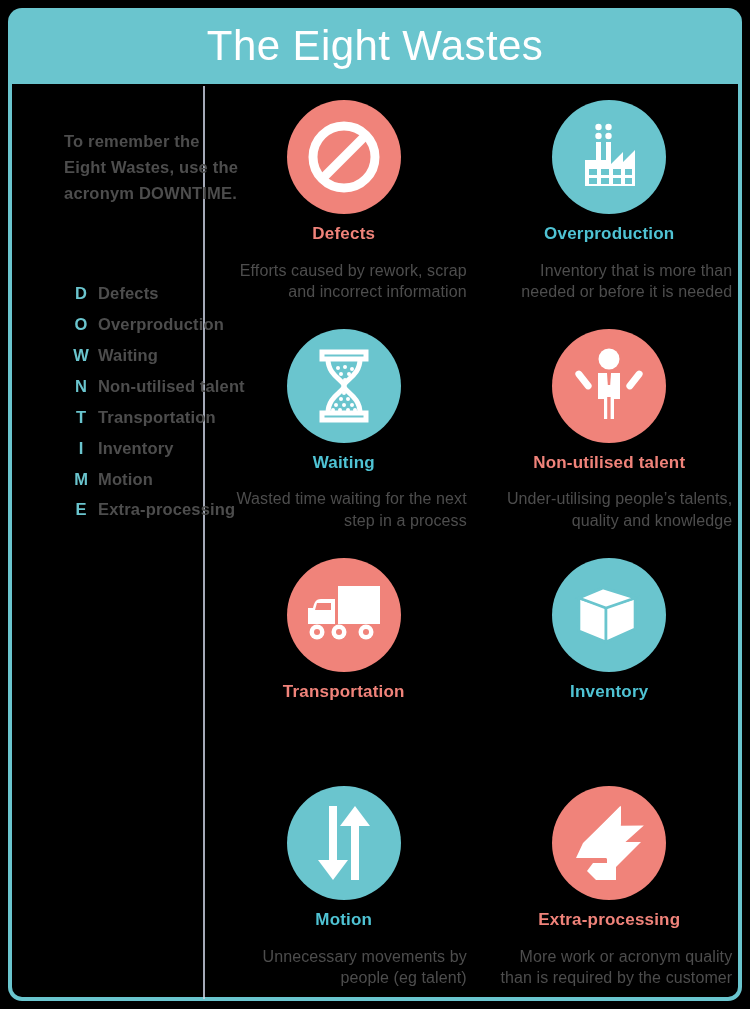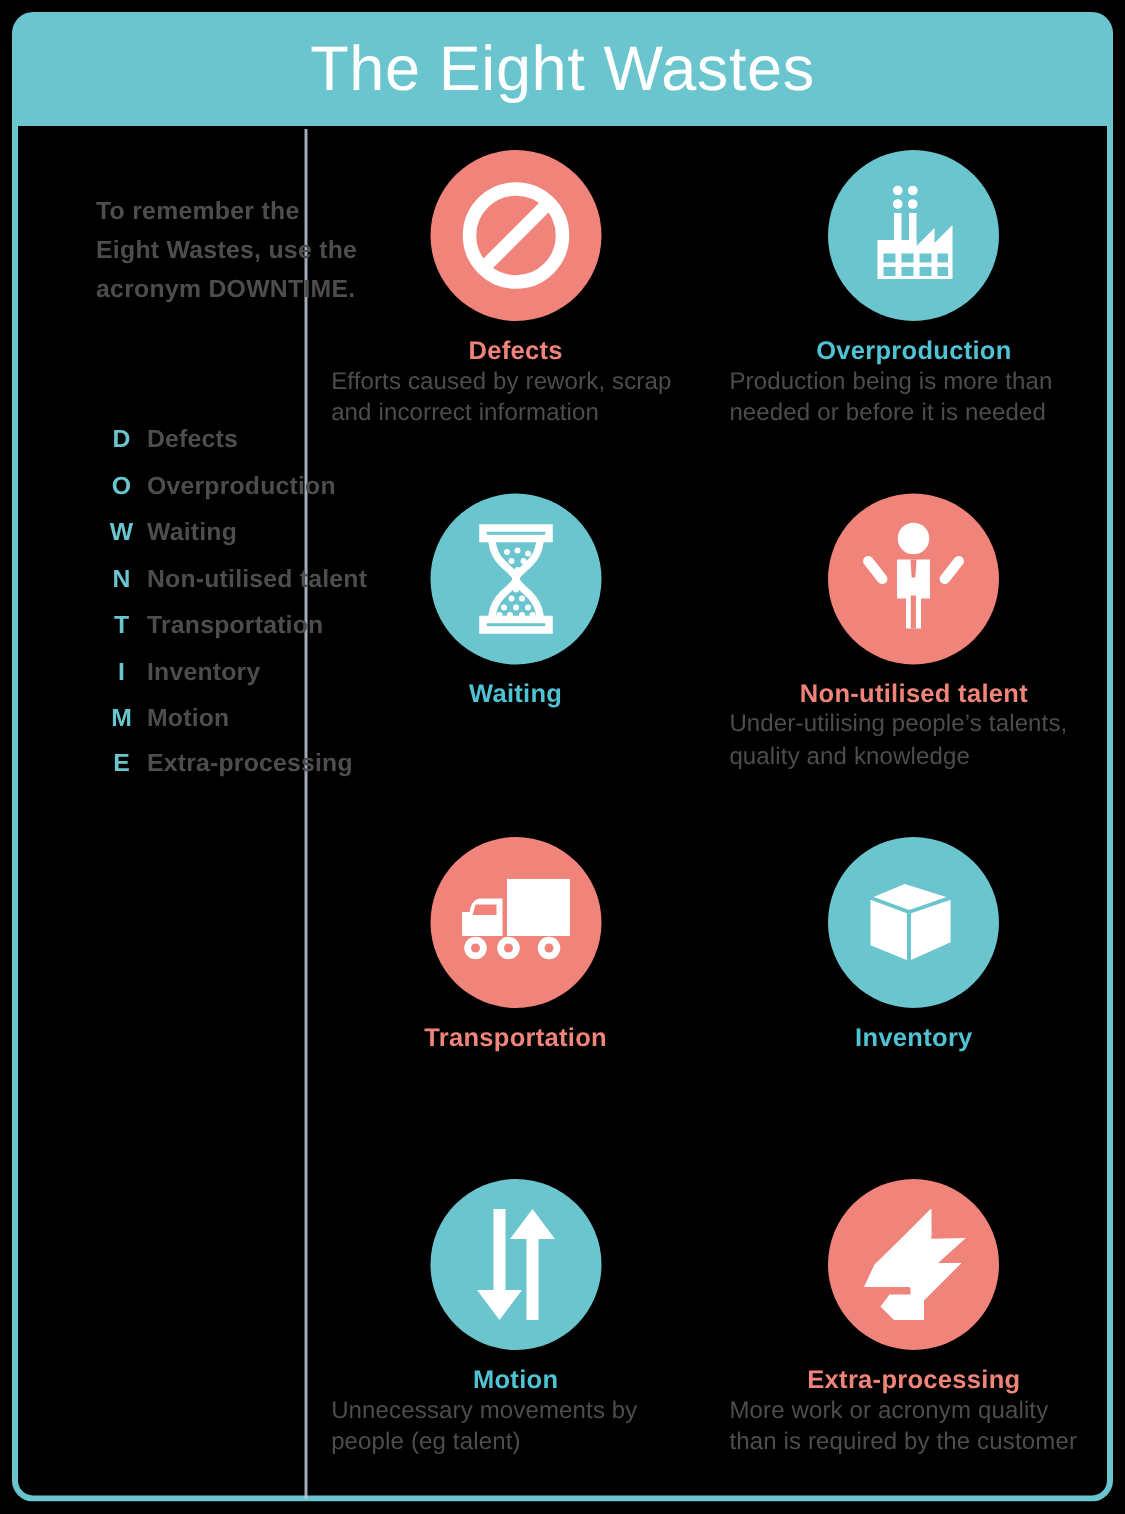--- a/index.html
+++ b/index.html
@@ -145,26 +145,26 @@
     font-size: 17px;
     font-weight: bold;
     letter-spacing: .2px;
     line-height: 1.1;
     text-align: center;
   }
   .waste-title.teal  { color: #4FC3D4; }
   .waste-title.coral { color: #F0837A; }
 
   .waste-desc {
-    margin-top: 0;
+    margin-top: 16px;
     color: #4d4d4d;
     font-size: 16px;
     font-weight: normal;
     line-height: 1.33;
-    text-align: left;
+    text-align: right;
     width: 246px;
     letter-spacing: .1px;
   }
 </style>
 </head>
 <body>
 
 <div id="infographic">
 
   <div class="header">
@@ -245,21 +245,21 @@
             <rect x="41" y="49" width="8" height="6"></rect>
             <rect x="53" y="49" width="7" height="6"></rect>
             <rect x="17" y="58" width="8" height="6"></rect>
             <rect x="29" y="58" width="8" height="6"></rect>
             <rect x="41" y="58" width="8" height="6"></rect>
             <rect x="53" y="58" width="7" height="6"></rect>
           </g>
         </svg>
       </div>
       <div class="waste-title teal">Overproduction</div>
-      <div class="waste-desc">Production being is more than needed or before it is needed</div>
+      <div class="waste-desc">Inventory that is more than needed or before it is needed</div>
     </div>
 
     <div class="cell">
       <div class="icon-circle teal">
         <svg width="72" height="76" viewBox="0 0 72 76">
           <g fill="none" stroke="#ffffff" stroke-width="5">
             <rect x="14" y="4" width="44" height="7"></rect>
             <rect x="14" y="65" width="44" height="7"></rect>
             <path d="M20 11 C20 28 36 32 36 38 C36 44 20 48 20 65"></path>
             <path d="M52 11 C52 28 36 32 36 38 C36 44 52 48 52 65"></path>
@@ -278,20 +278,21 @@
             <circle cx="36" cy="57" r="2"></circle>
               <circle cx="44" cy="57" r="2"></circle>
             <circle cx="25" cy="62" r="2"></circle>
               <circle cx="32" cy="62" r="2"></circle>
             <circle cx="40" cy="62" r="2"></circle>
               <circle cx="47" cy="62" r="2"></circle>
           </g>
         </svg>
       </div>
       <div class="waste-title teal">Waiting</div>
+      <div class="waste-desc">Wasted time waiting for the next step in a process</div>
     </div>
 
     <div class="cell">
       <div class="icon-circle coral">
         <svg width="76" height="78" viewBox="0 0 76 78">
           <g fill="#ffffff">
             <circle cx="38" cy="12" r="10.5"></circle>
             <path d="M27 26 L49 26 L49 52 L43 52 L43 72 L33 72 L33 52 L27 52 Z"></path>
             <rect x="9" y="22" width="7" height="22" rx="3.5" transform="rotate(-38 12.5 33)"></rect>
             <rect x="60" y="22" width="7" height="22" rx="3.5" transform="rotate(38 63.5 33)"></rect>

